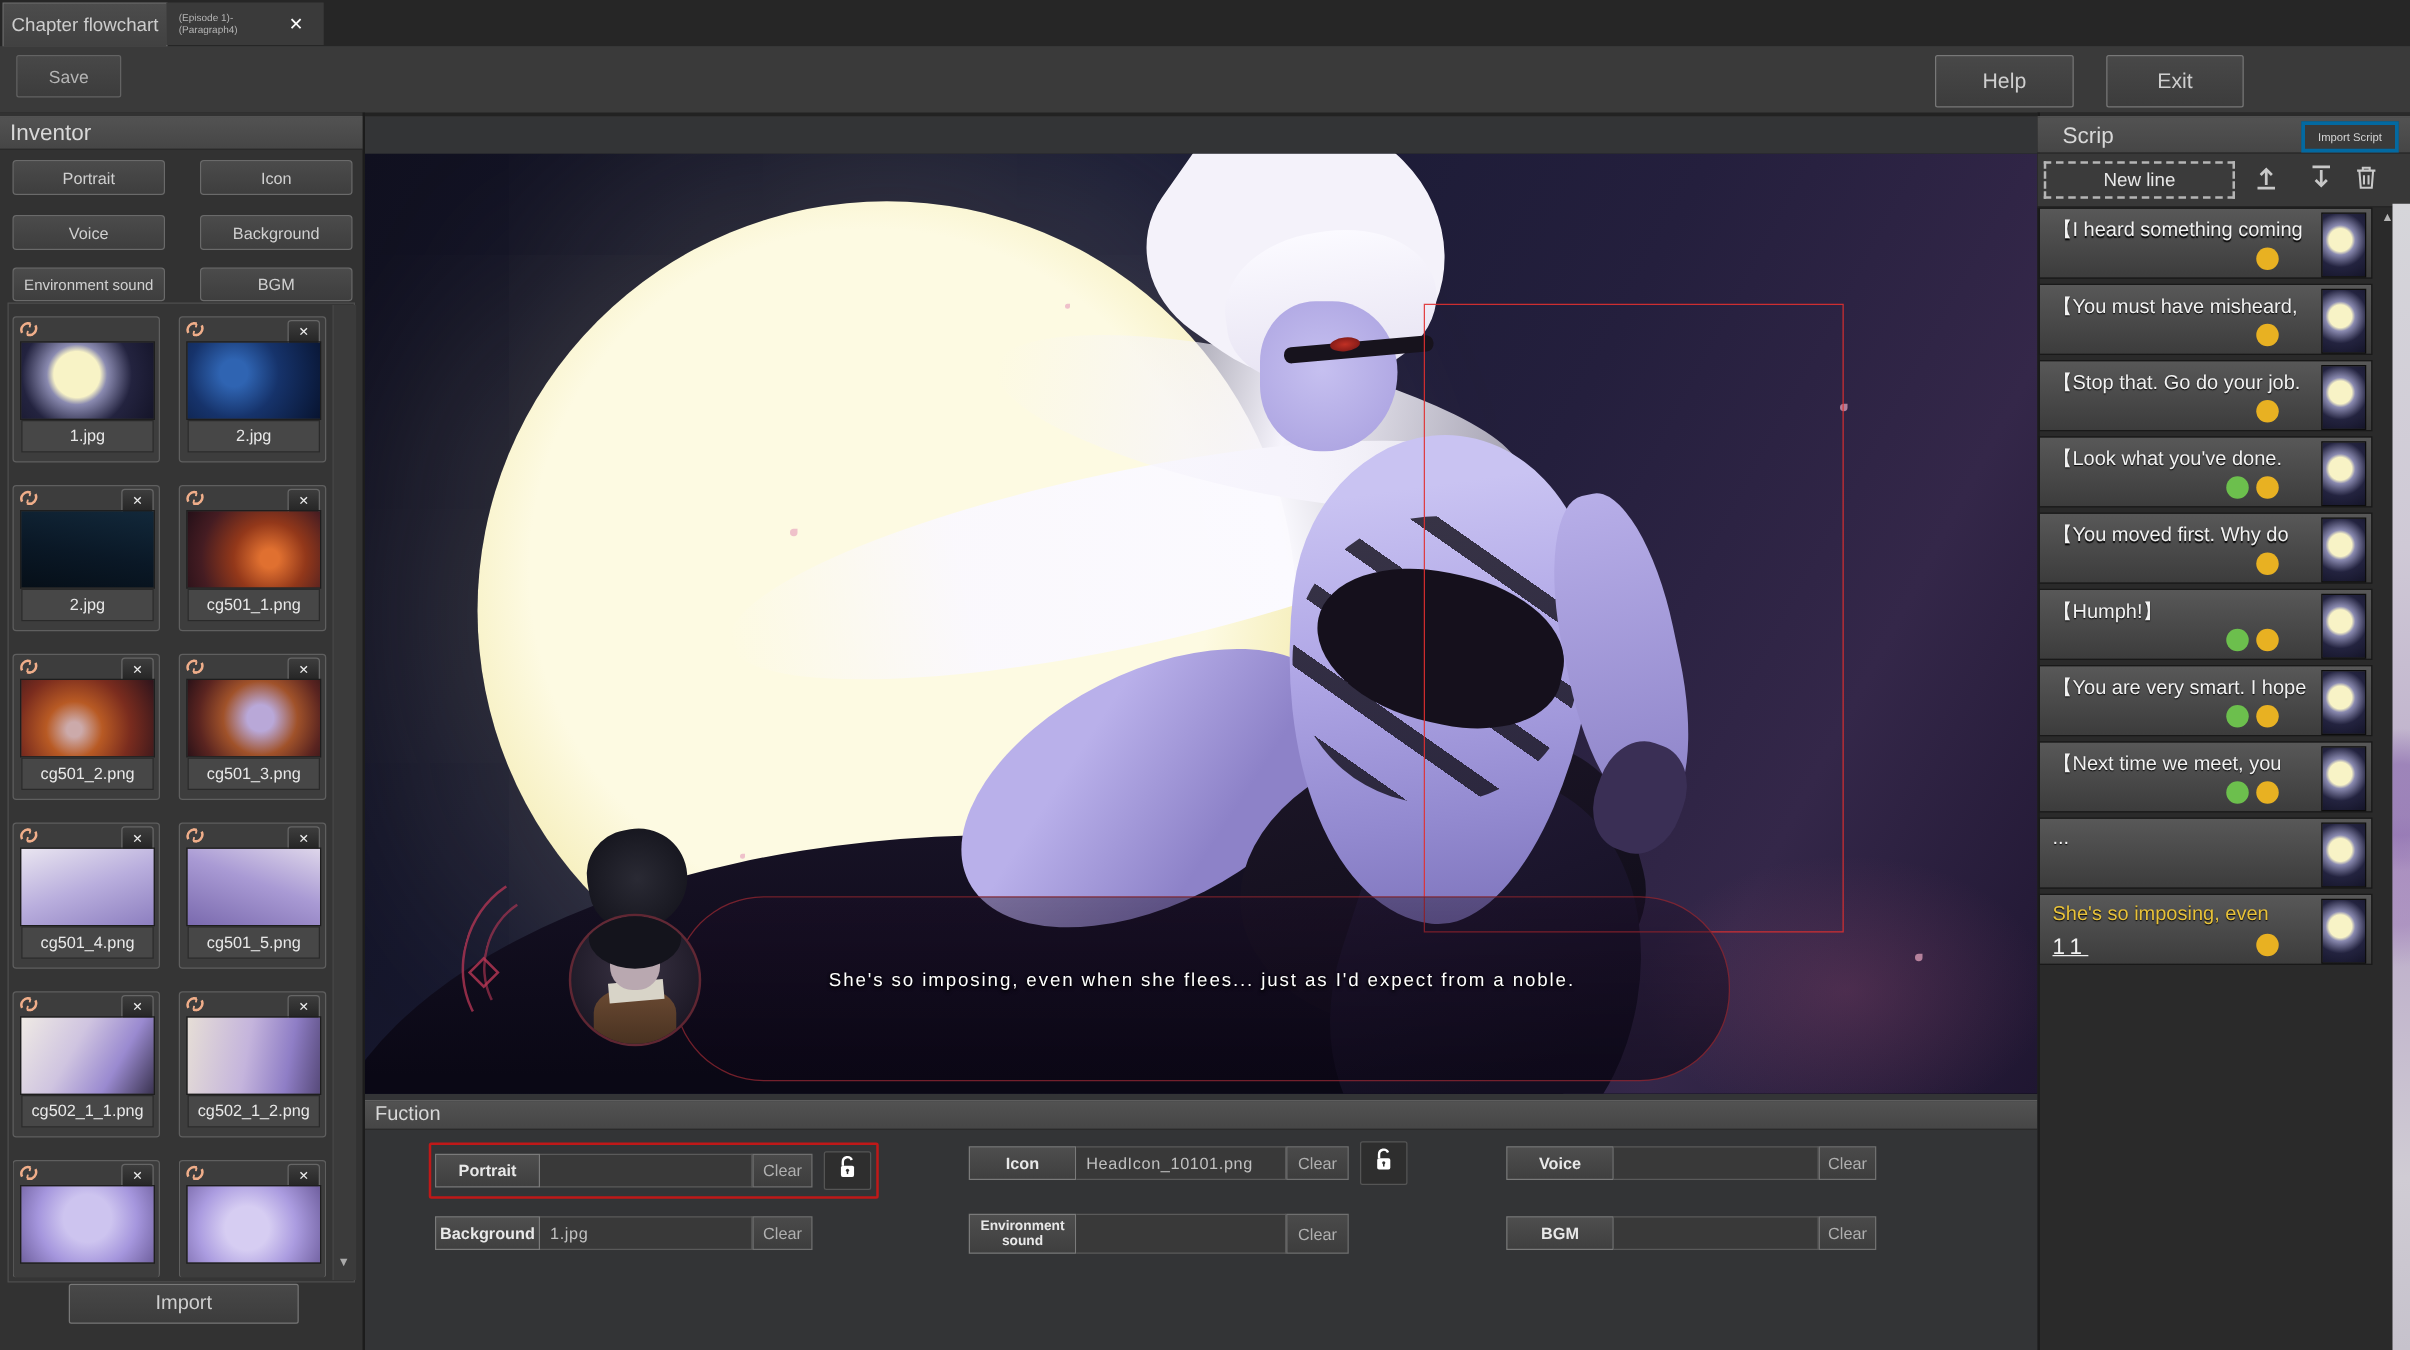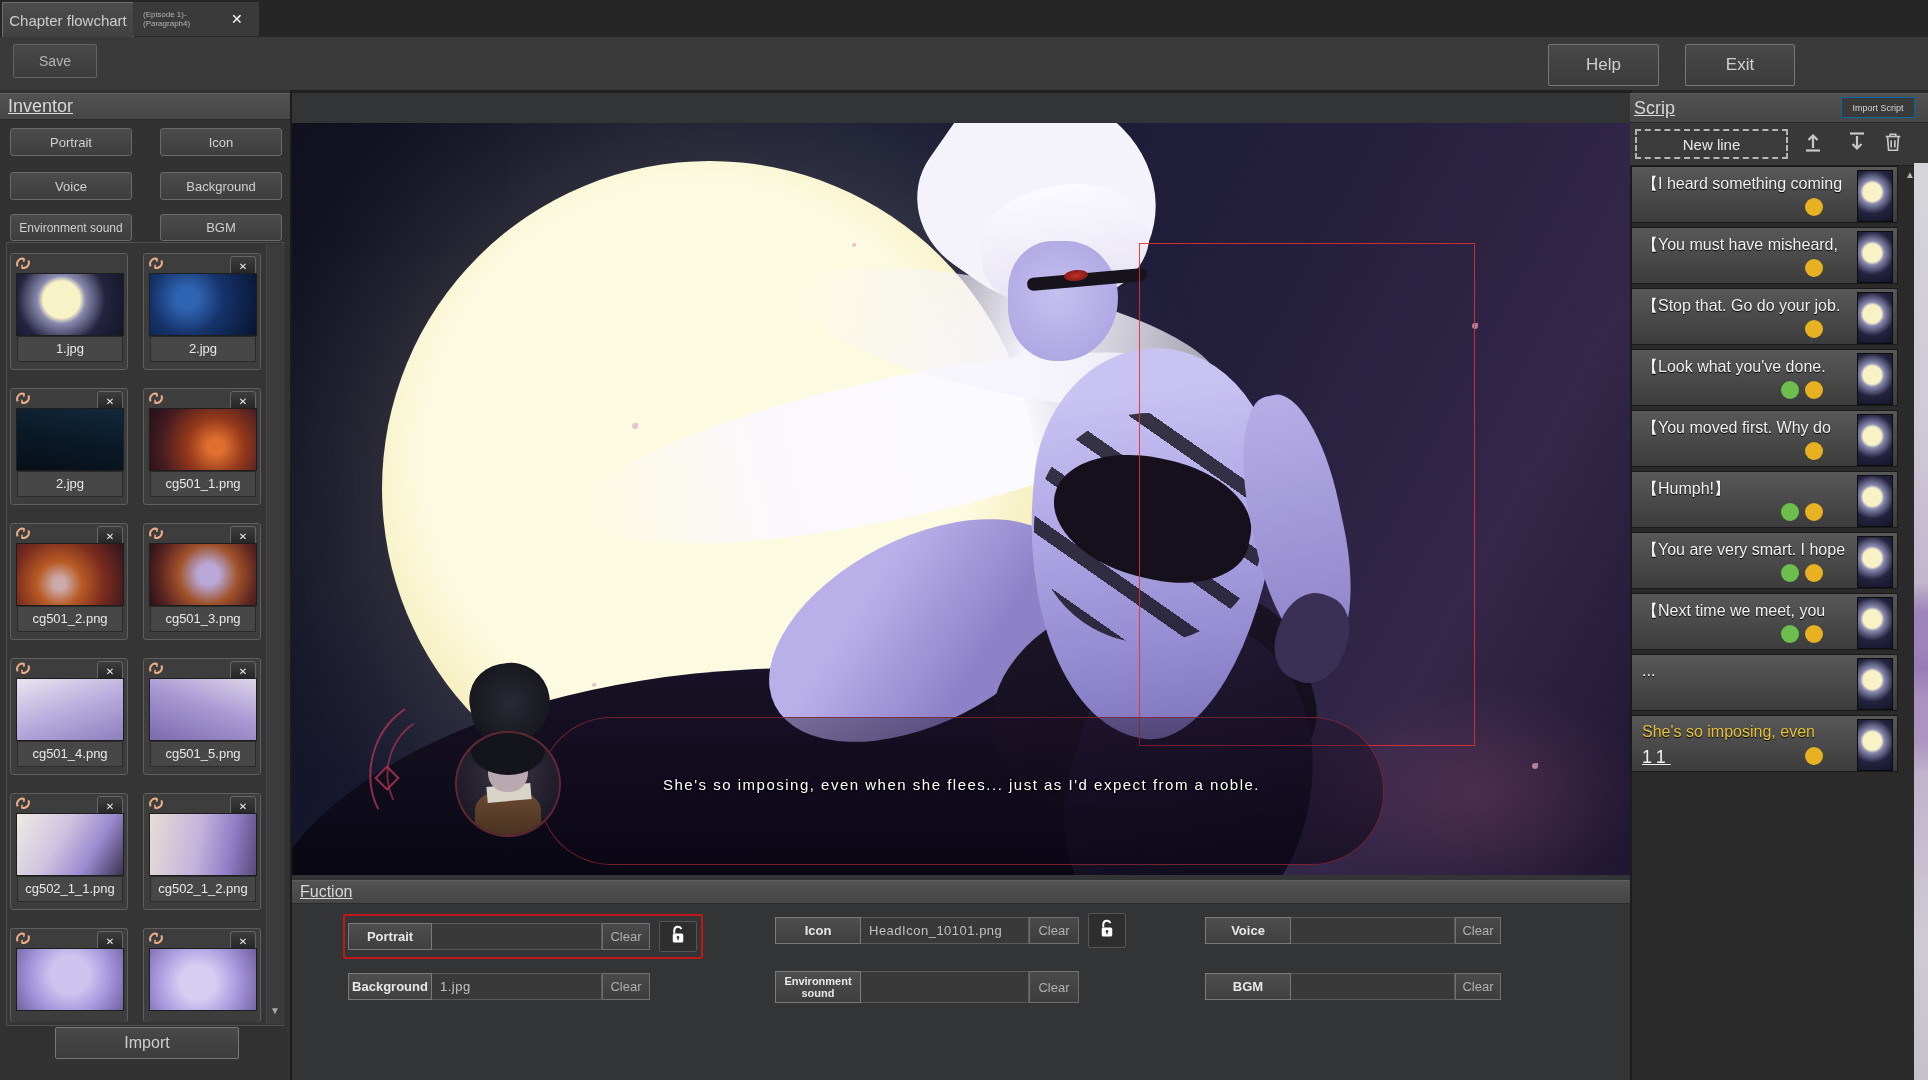--- a/index.html
+++ b/index.html
@@ -15,21 +15,21 @@
   #tab-sub .sub-label{font-size:8px;color:#b5b5b5;margin-left:10px;width:86px;}
   #tab-sub .x{color:#fff;font-size:14px;font-weight:bold;margin-left:2px;cursor:default;}
   #toolbar{left:0;top:37px;width:1928px;height:53px;background:#3a3a3a;border-bottom:3px solid #222;}
   .toolbtn{background:linear-gradient(#484848,#3c3c3c);border:1px solid #787878;color:#cfcfcf;
            display:flex;align-items:center;justify-content:center;border-radius:2px;}
   #btn-save{left:13px;top:44px;width:82px;height:32px;font-size:14px;color:#b5b5b5;border-color:#636363;}
   #btn-help{left:1548px;top:44px;width:109px;height:40px;font-size:17px;}
   #btn-exit{left:1685px;top:44px;width:108px;height:40px;font-size:17px;}
 
   .panel-header{background:linear-gradient(#525252,#464646);border-top:1px solid #5e5e5e;border-bottom:1px solid #2a2a2a;
-                color:#d8d8d8;display:flex;align-items:center;text-decoration:underline;}
+                color:#d8d8d8;display:flex;align-items:center;}
 
   
   #left-panel{left:0;top:90px;width:290px;height:990px;background:#323232;border-right:2px solid #1c1c1c;}
   #inventor-header{left:0;top:93px;width:290px;height:27px;font-size:18px;padding-left:8px;box-sizing:border-box;}
   .catbtn{background:linear-gradient(#4b4b4b,#3e3e3e);border:1px solid #6a6a6a;border-radius:3px;color:#d0d0d0;
           font-size:13px;display:flex;align-items:center;justify-content:center;}
   #inv-region{left:6px;top:242px;width:278px;height:784px;background:#353535;border:1px solid #4e4e4e;box-sizing:border-box;}
   #inv-scrollbar{left:266px;top:244px;width:18px;height:780px;background:#3b3b3b;border-left:1px solid #474747;}
   #inv-scroll-down{left:266px;top:1002px;width:18px;height:16px;color:#aaa;font-size:10px;display:flex;align-items:center;justify-content:center;}
   .card{position:absolute;width:118px;height:117px;background:#3d3d3d;border:1px solid #5f5f5f;border-radius:3px;box-sizing:border-box;}
@@ -123,22 +123,22 @@
   .fvalue{background:#393939;border:1px solid #5a5a5a;border-left:none;color:#c0c0c0;font-size:13px;height:100%;
     box-sizing:border-box;display:flex;align-items:center;padding-left:8px;letter-spacing:.5px;overflow:hidden;}
   .fclear{background:linear-gradient(#4a4a4a,#3d3d3d);border:1px solid #707070;color:#b0b0b0;font-size:13px;height:100%;
     box-sizing:border-box;display:flex;align-items:center;justify-content:center;}
   .flock{background:#2e2e2e;border:1px solid #555;height:33px;width:36px;margin-left:9px;border-radius:2px;
     display:flex;align-items:center;justify-content:center;}
   .hl{position:absolute;border:2px solid #c01818;border-radius:2px;display:flex;align-items:center;padding:2px 3px;}
 
   
   #script-panel{left:1630px;top:90px;width:298px;height:990px;background:#2a2a2a;border-left:2px solid #1c1c1c;}
-  #scrip-header{left:1630px;top:93px;width:298px;height:30px;font-size:18px;padding-left:4px;box-sizing:border-box;}
-  #btn-import-script{left:1841px;top:97px;width:72px;height:19px;background:#3a3a3a;border:1px solid #0369a1;
+  #scrip-header{left:1630px;top:93px;width:298px;height:30px;font-size:18px;padding-left:20px;box-sizing:border-box;}
+  #btn-import-script{left:1841px;top:97px;width:72px;height:19px;background:#3a3a3a;border:3px solid #0369a1;
     color:#d5d5d5;font-size:9px;display:flex;align-items:center;justify-content:center;text-align:center;}
   #newline-row{left:1630px;top:123px;width:298px;height:42px;background:#383838;border-bottom:1px solid #1f1f1f;}
   #btn-newline{left:1635px;top:129px;width:153px;height:30px;border:2px dashed #b5b5b5;color:#e8e8e8;font-size:15px;
     display:flex;align-items:center;justify-content:center;background:rgba(255,255,255,.02);box-sizing:border-box;}
   .sicon{position:absolute;width:30px;height:26px;display:flex;align-items:center;justify-content:center;}
   #script-list{left:1631px;top:166px;width:272px;height:914px;}
   .script-item{position:relative;width:267px;height:57px;margin-bottom:4px;
     background:linear-gradient(180deg,#585858,#3c3c3c);border:1px solid #191919;box-sizing:border-box;}
   .script-item .txt{position:absolute;left:10px;top:7px;font-size:16px;color:#f2f2f2;white-space:nowrap;
     max-width:212px;overflow:hidden;text-shadow:0 1px 1px #000;}

